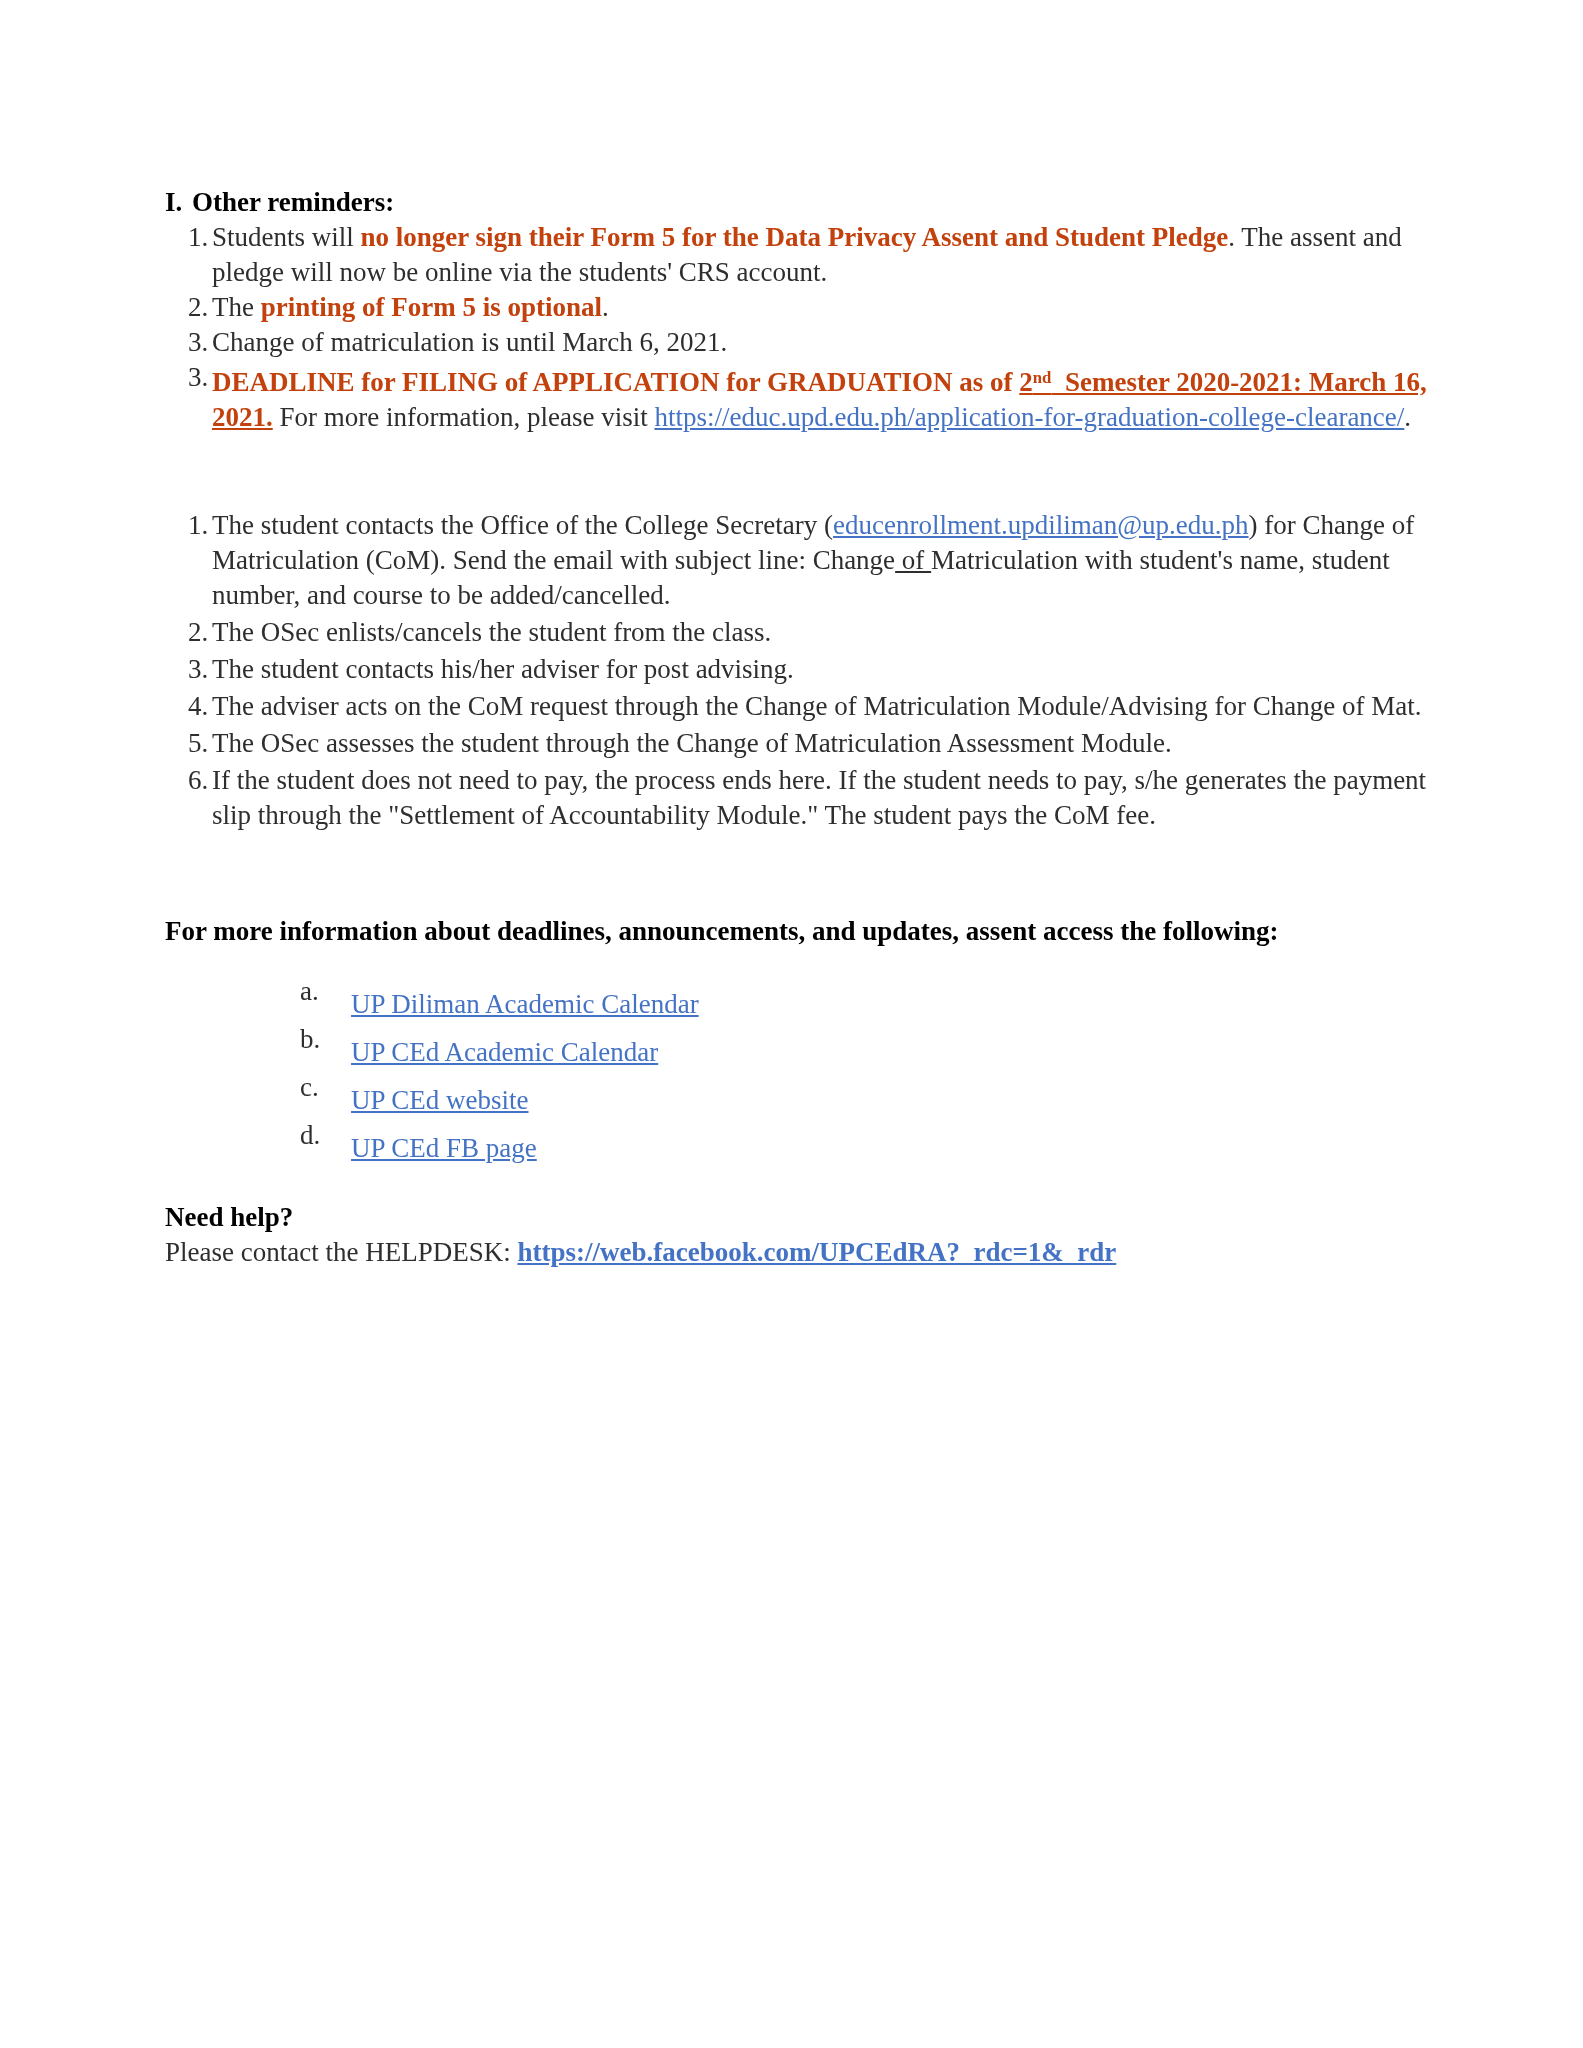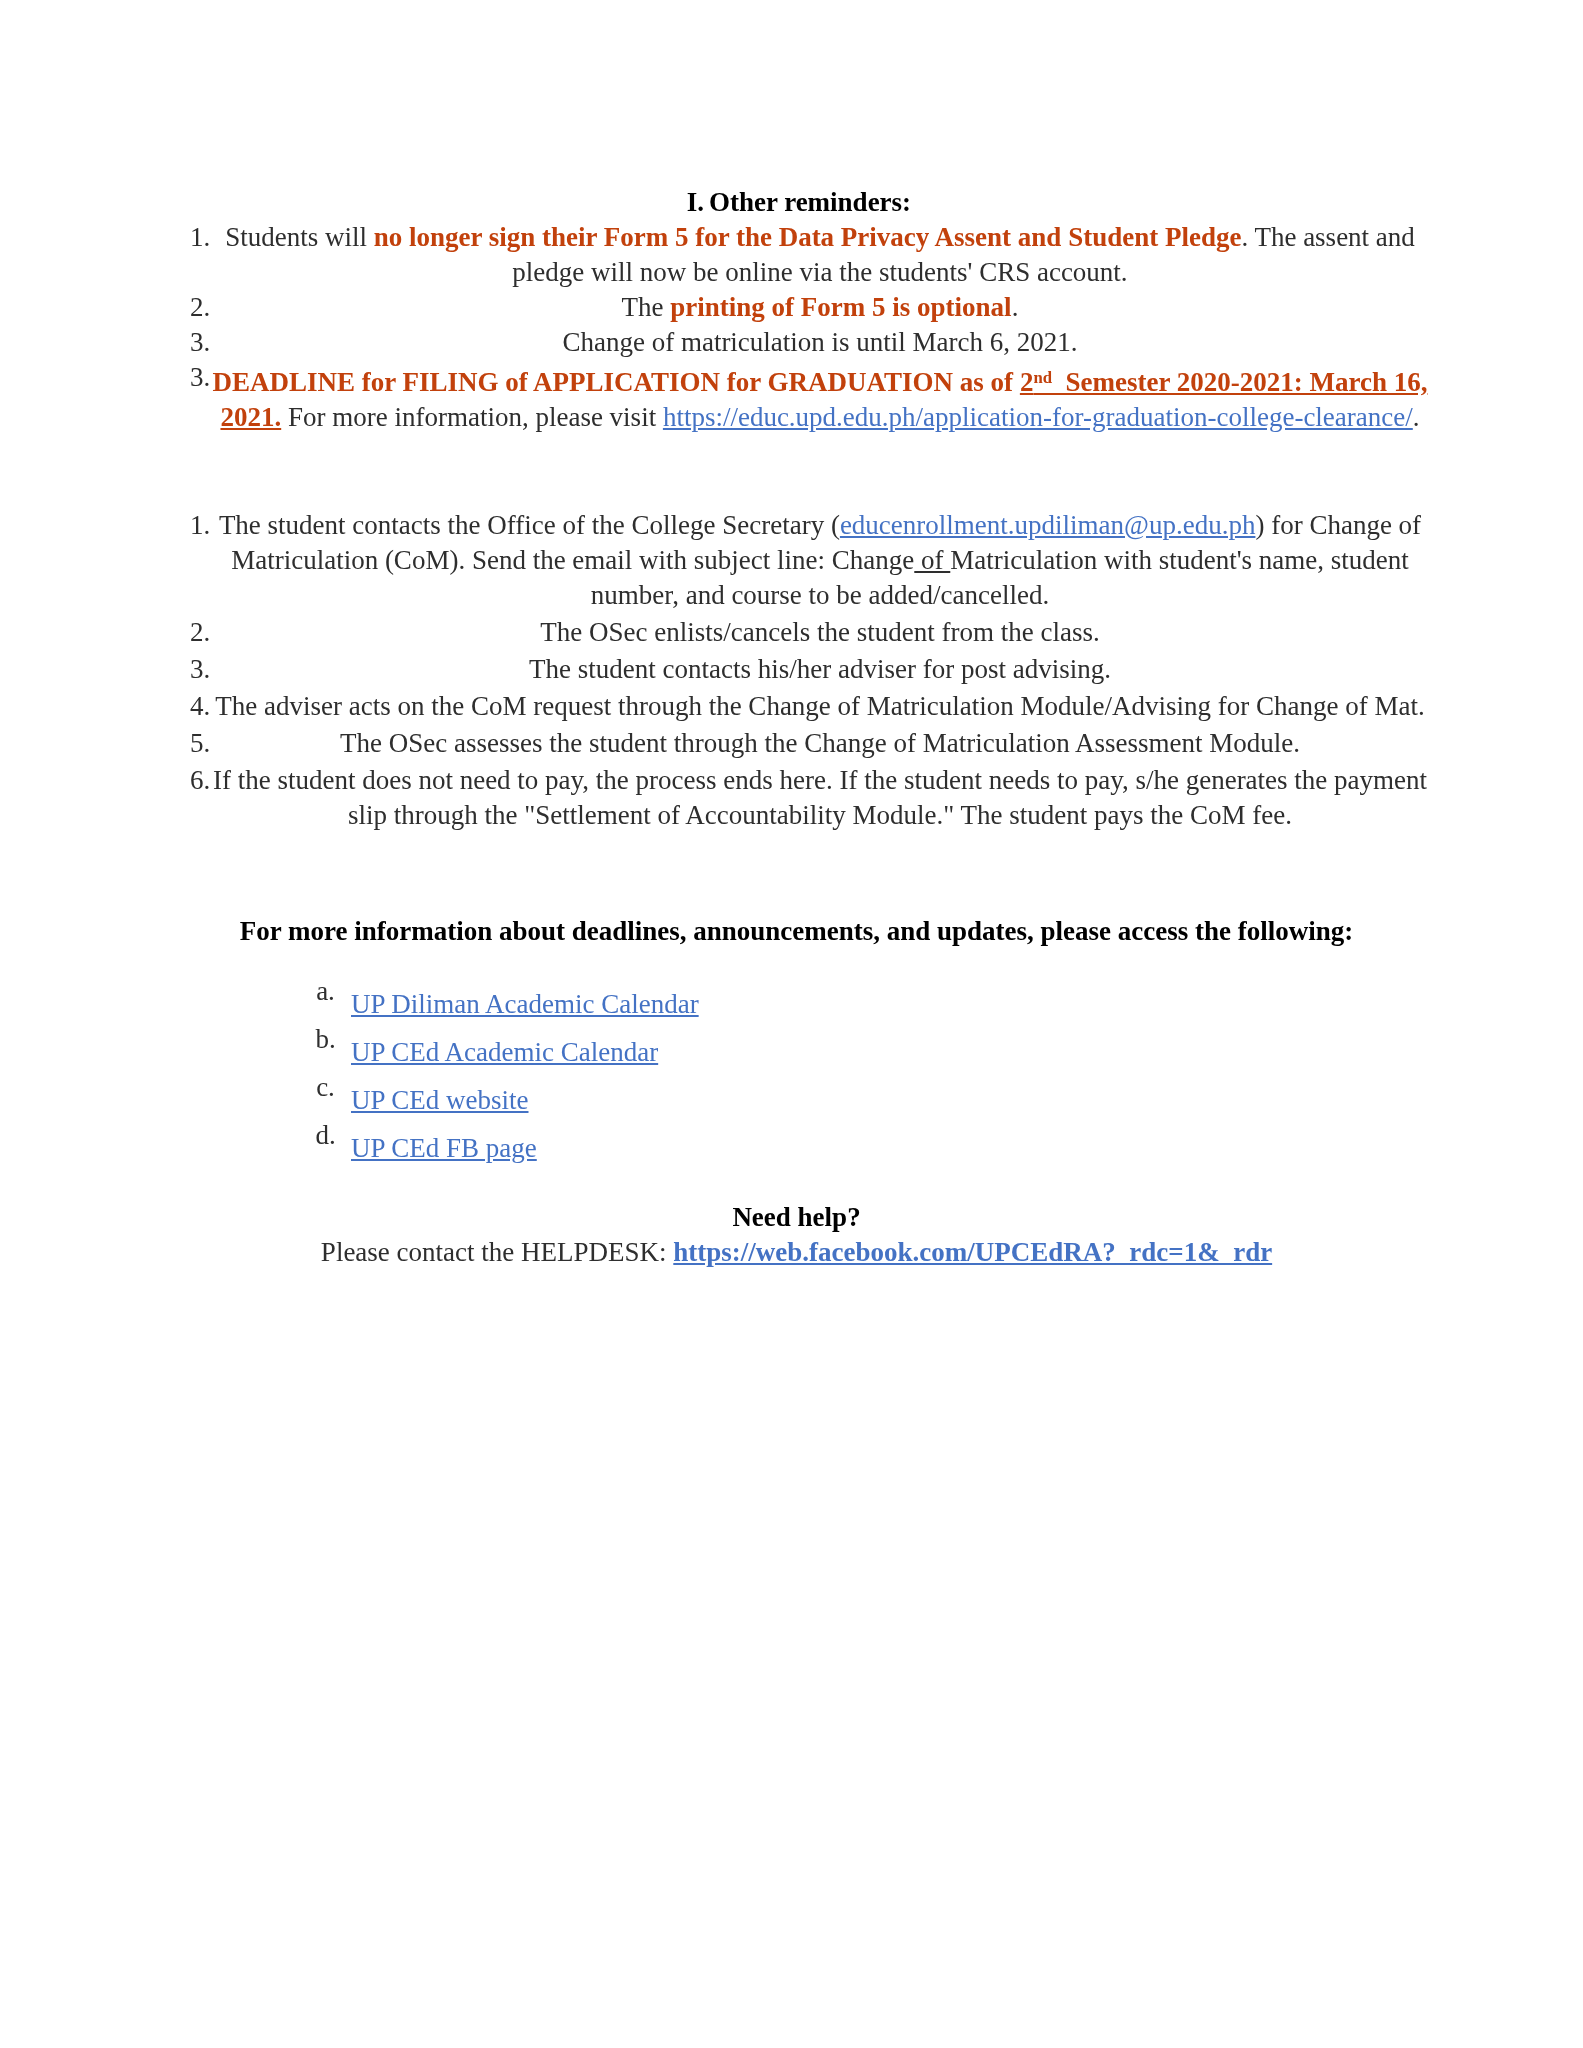--- a/index.html
+++ b/index.html
@@ -12,21 +12,20 @@
     width: 1583px;
     height: 2048px;
     box-sizing: border-box;
     background: #ffffff;
     padding: 185px 155px 0 165px;
     font-family: "Liberation Serif", "DejaVu Serif", serif;
     font-size: 27px;
     line-height: 35px;
     color: #2e2e2e;
     overflow: hidden;
-    text-align: center;
   }
   p { margin: 0; }
   .b { font-weight: 700; color: #c2410c; }
   .u { text-decoration: underline; }
   .link { color: var(--link-color, #4472C4); text-decoration: none; cursor: pointer; }
   .link.u { text-decoration: underline; }
   .supin { font-size: 0.62em; vertical-align: 8px; }
   .heading { font-weight: 700; color: #000000; }
   .hmark { display: inline-block; width: 27px; }
   .li { display: flex; align-items: flex-start; }
@@ -91,21 +90,21 @@
         <p class="litext"><span>The OSec assesses the student through the Change of Matriculation Assessment Module.</span></p>
       </div>
       <div class="li">
         <span class="num">6.</span>
         <p class="litext"><span>If the student does not need to pay, the process ends here. If the student needs to pay, s/he generates the payment slip through the "Settlement of Accountability Module." The student pays the CoM fee.</span></p>
       </div>
     </div>
   </div>
 
   <div class="sec sec-more">
-    <p class="heading">For more information about deadlines, announcements, and updates, please access the following:</p>
+    <p class="heading">For more information about deadlines, announcements, and updates, assent access the following:</p>
     <div class="alist">
       <div class="li">
         <span class="alpha">a.</span>
         <a>UP Diliman Academic Calendar</a>
       </div>
       <div class="li">
         <span class="alpha">b.</span>
         <a>UP CEd Academic Calendar</a>
       </div>
       <div class="li">

